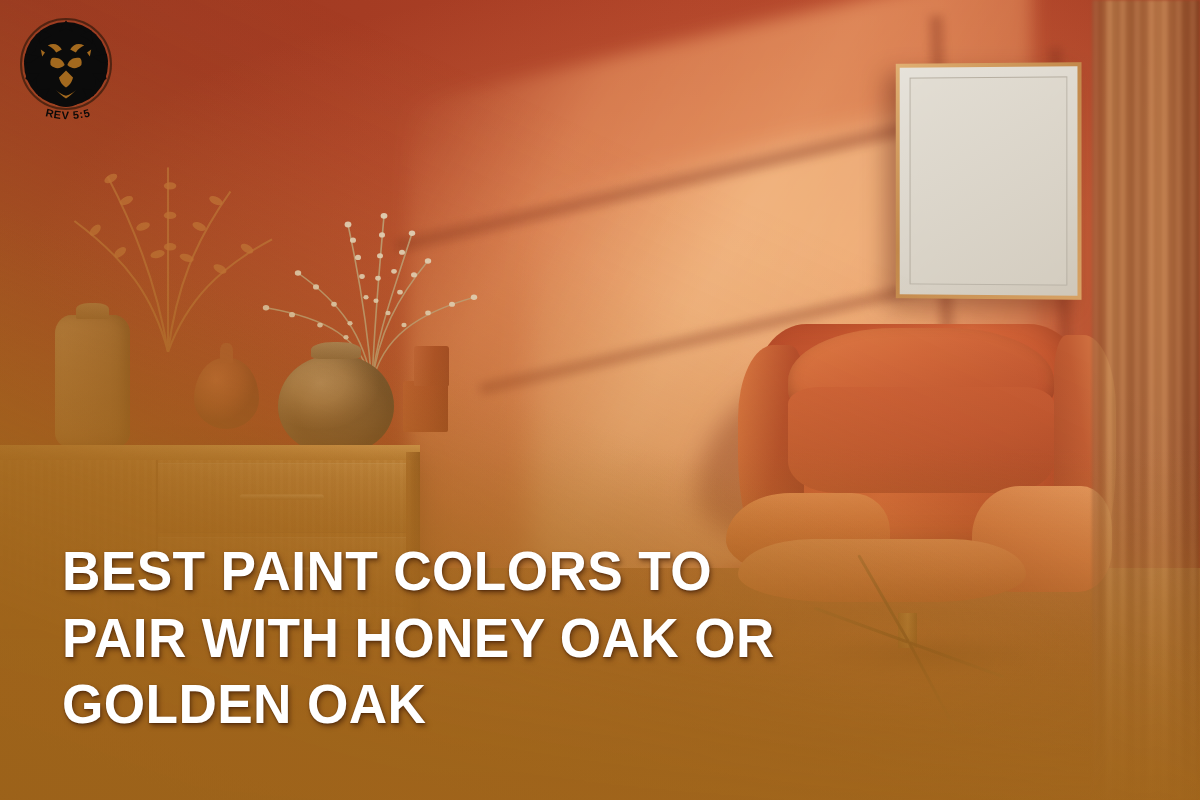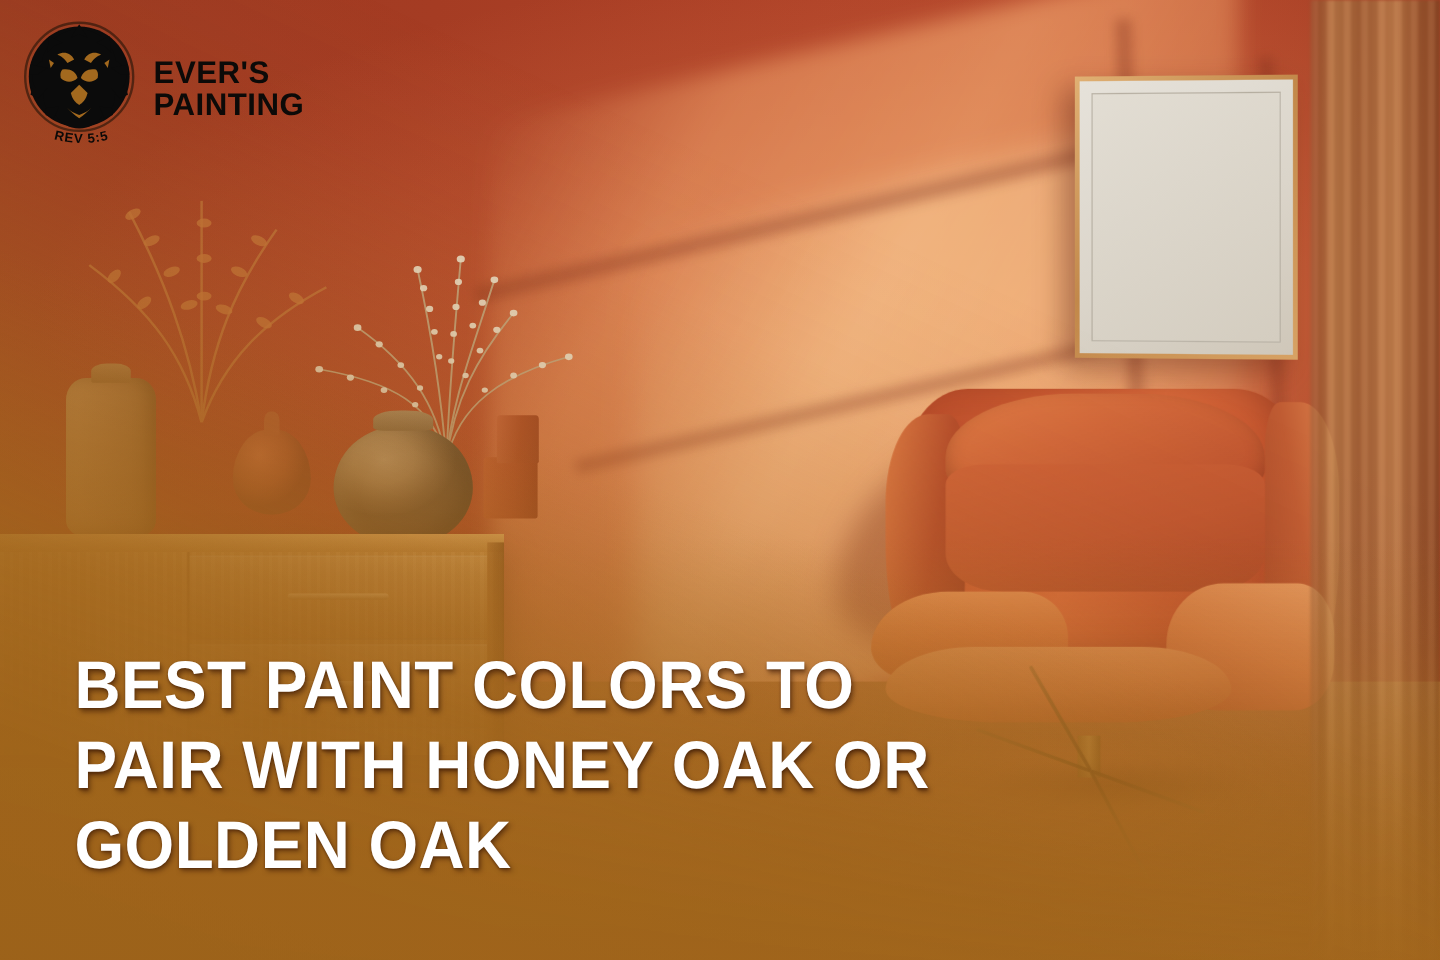--- a/index.html
+++ b/index.html
@@ -500,24 +500,20 @@
       </svg>
       <svg class="logo-rev" viewBox="0 0 120 30">
         <defs>
           <path id="revArc" d="M8,6 Q60,30 112,6"></path>
         </defs>
         <text font-family="Liberation Sans, sans-serif" font-size="15" font-weight="700" fill="#0C0A08" letter-spacing="1">
           <textPath href="#revArc" startOffset="50%" text-anchor="middle">REV 5:5</textPath>
         </text>
       </svg>
     </div>
-    <div class="logo-text">
-      <div>EVER'S</div>
-      <div>PAINTING</div>
-    </div>
   </div>
 
   <div class="headline">
     <span class="ln">BEST PAINT COLORS TO</span>
     <span class="ln">PAIR WITH HONEY OAK OR</span>
     <span class="ln">GOLDEN OAK</span>
   </div>
 
 </div>
 

